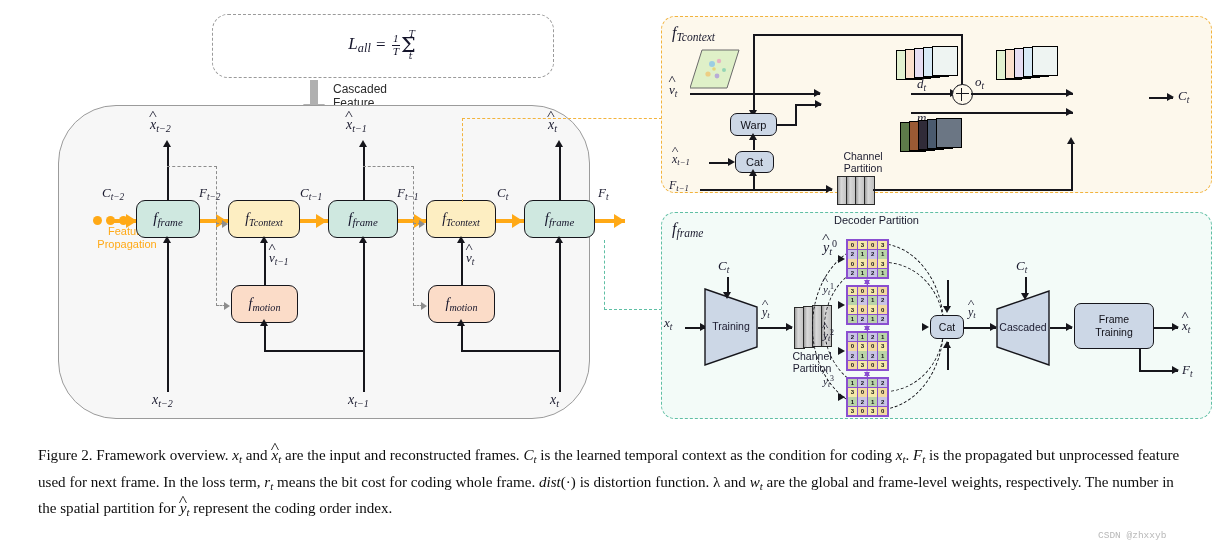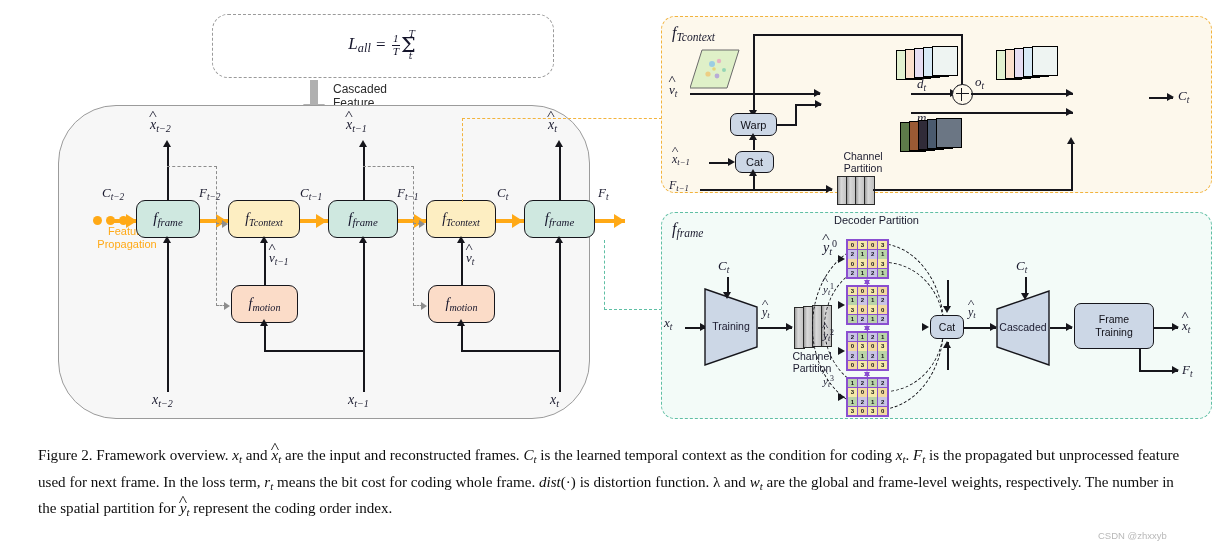--- a/index.html
+++ b/index.html
@@ -76,21 +76,21 @@
   #plus-circle:after{left:7.6px;top:3px;width:1.6px;height:13px;}
   
   .pdash{position:absolute;border-left:1.4px dashed #8A4FD0;}
   .pah-d{position:absolute;width:0;height:0;border-top:5px solid #8A4FD0;border-left:3px solid transparent;border-right:3px solid transparent;}
   .pah-u{position:absolute;width:0;height:0;border-bottom:5px solid #8A4FD0;border-left:3px solid transparent;border-right:3px solid transparent;}
   
   .bdash{position:absolute;border:1.3px dashed #16161c;border-radius:50%;}
   
   #caption{position:absolute;left:38px;top:444px;width:1150px;font-family:"Liberation Serif",serif;font-size:15.1px;
            line-height:22.6px;color:#0d0d0d;text-align:left;}
-  #watermark{position:absolute;left:1098px;top:530px;font-family:Liberation Sans, sans-serif;font-size:9.5px;color:#b8b8b8;}
+  #watermark{position:absolute;left:1098px;top:530px;font-family:Liberation Mono, monospace;font-size:9.5px;color:#b8b8b8;}
   .mathv{font-family:"Liberation Serif",serif;font-style:italic;}
   .hat{position:relative;}
   .hat:before{content:"^";position:absolute;left:50%;transform:translateX(-50%) scaleX(1.25);top:-.72em;font-style:normal;font-size:.95em;}
 </style>
 </head>
 <body>
 
 <div id="stage">
 
   <div class="abs" id="formula-box"></div>

